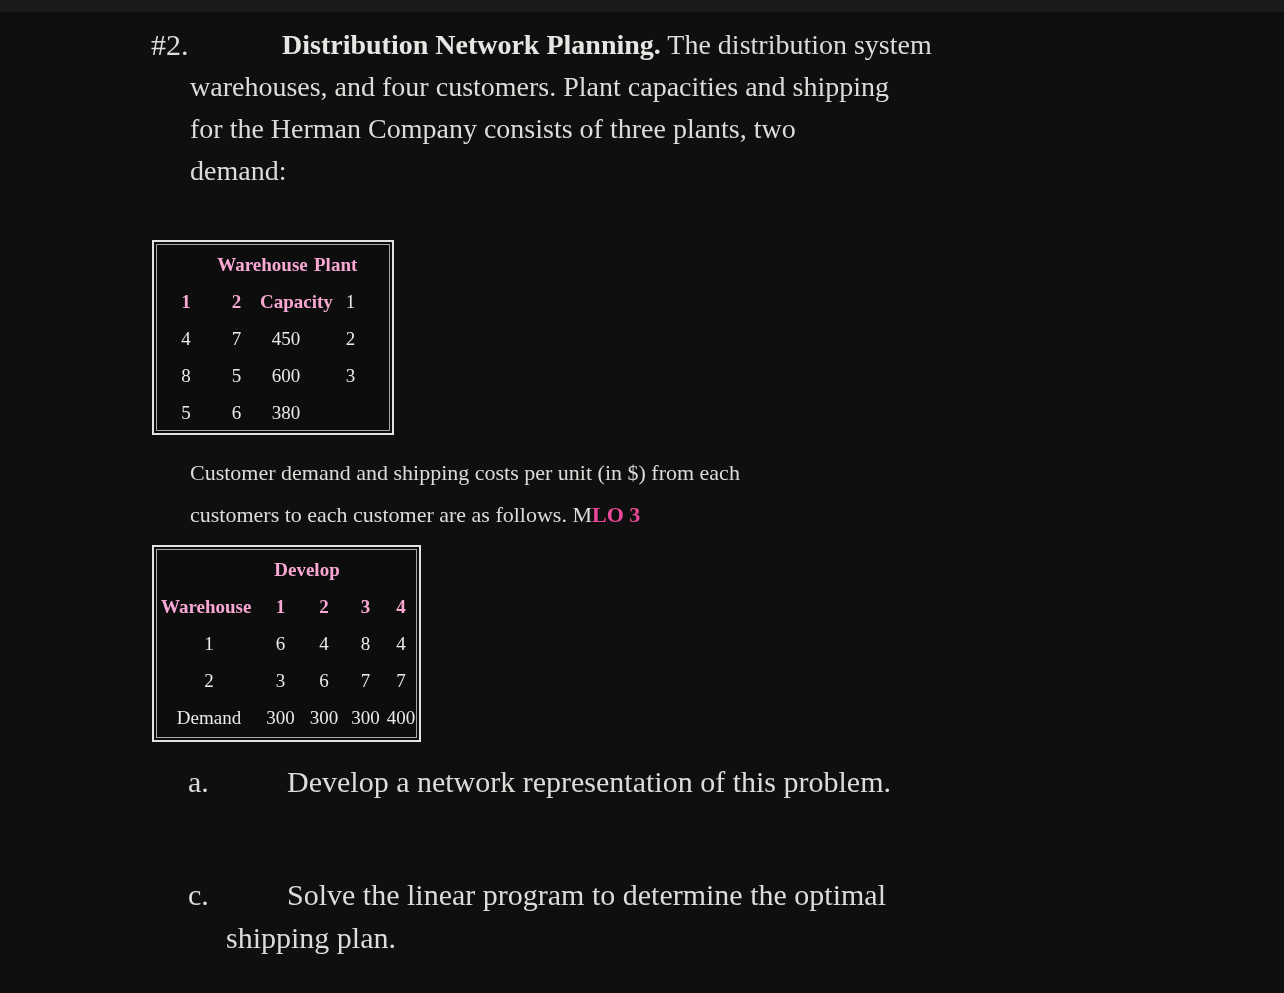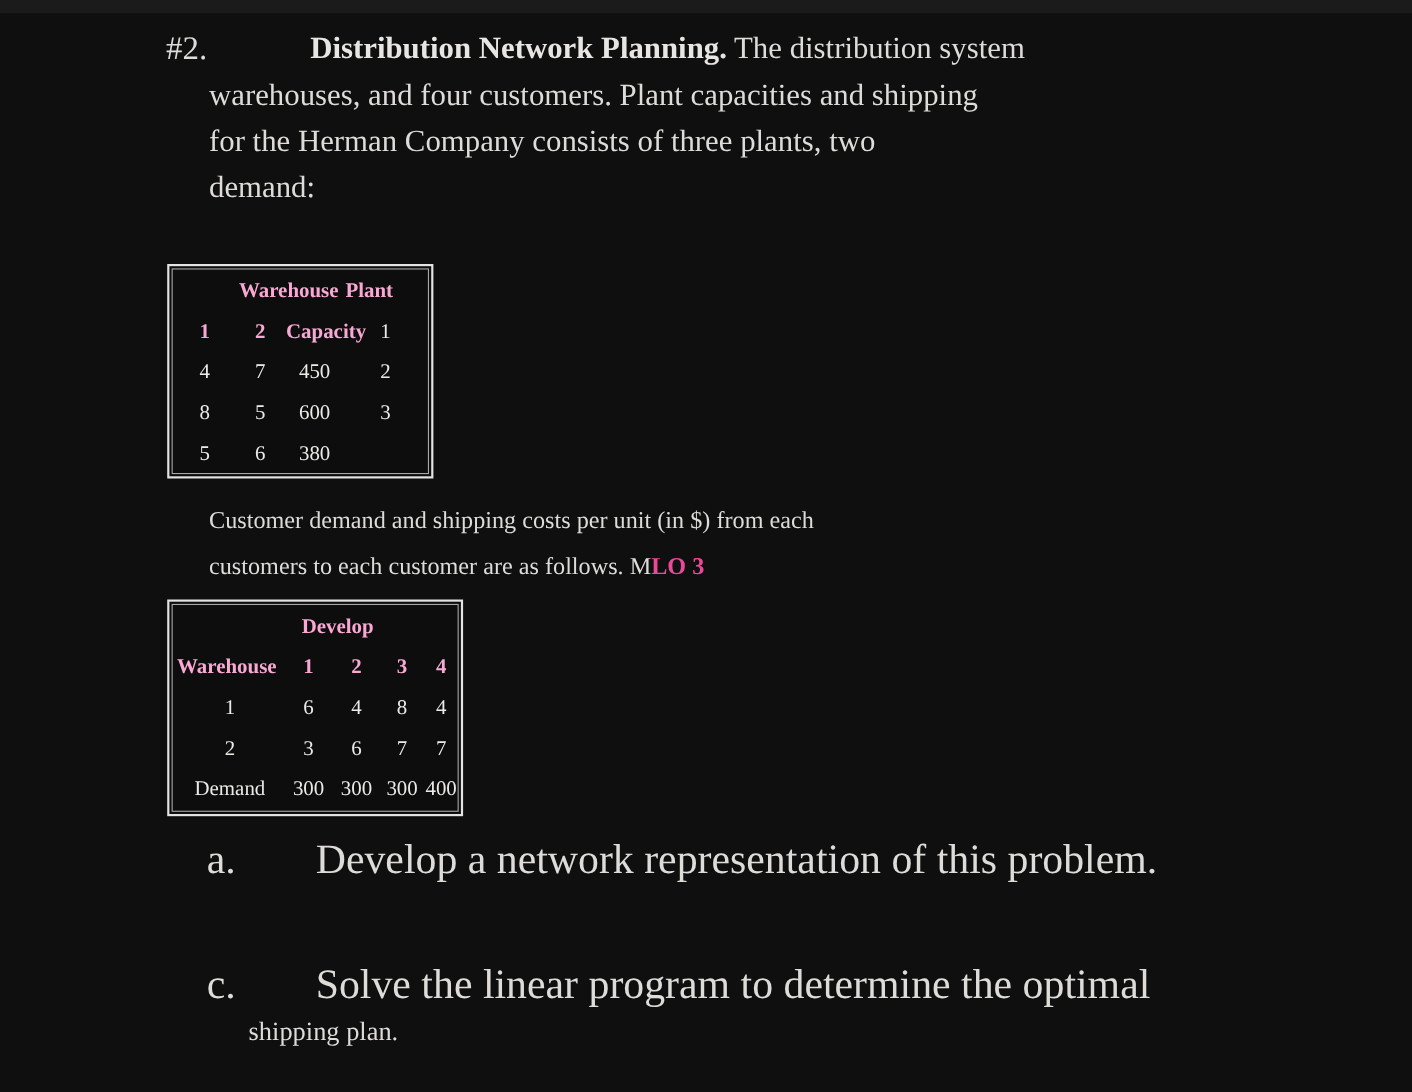--- a/index.html
+++ b/index.html
@@ -43,27 +43,27 @@
   .t2-span { grid-column:1/6; text-align:center; padding-left:38px; }
   .th { font-weight:bold; color:#f9a8d4; }
   .cc { text-align:center; }
   .cl { text-align:left; padding-left:2px; }
   .tbl-plant    { left:152px; top:240px; width:242px; height:195px; }
   .tbl-customer { left:152px; top:545px; width:269px; height:197px; }
 
   
   .task {
     position:absolute; left:188px;
-    font-size:38px; line-height:42px; white-space:nowrap;
+    font-size:30px; line-height:42px; white-space:nowrap;
   }
   .task .marker { display:inline-block; width:99px; }
   .task-a { top:761px; }
   .task-b { top:818px; }
   .task-c { top:874px; }
-  .task-c-line2 { position:absolute; left:226px; top:917px; font-size:24px; line-height:42px; white-space:nowrap; }
+  .task-c-line2 { position:absolute; left:226px; top:917px; font-size:30px; line-height:42px; white-space:nowrap; }
 </style>
 </head>
 <body>
 
 <div class="page">
   <div class="top-strip"></div>
 
   <div class="problem-number">#2.</div>
   <div class="intro">
     <div class="l1"><span class="b">Distribution Network Planning.</span><span> The distribution system</span></div>

